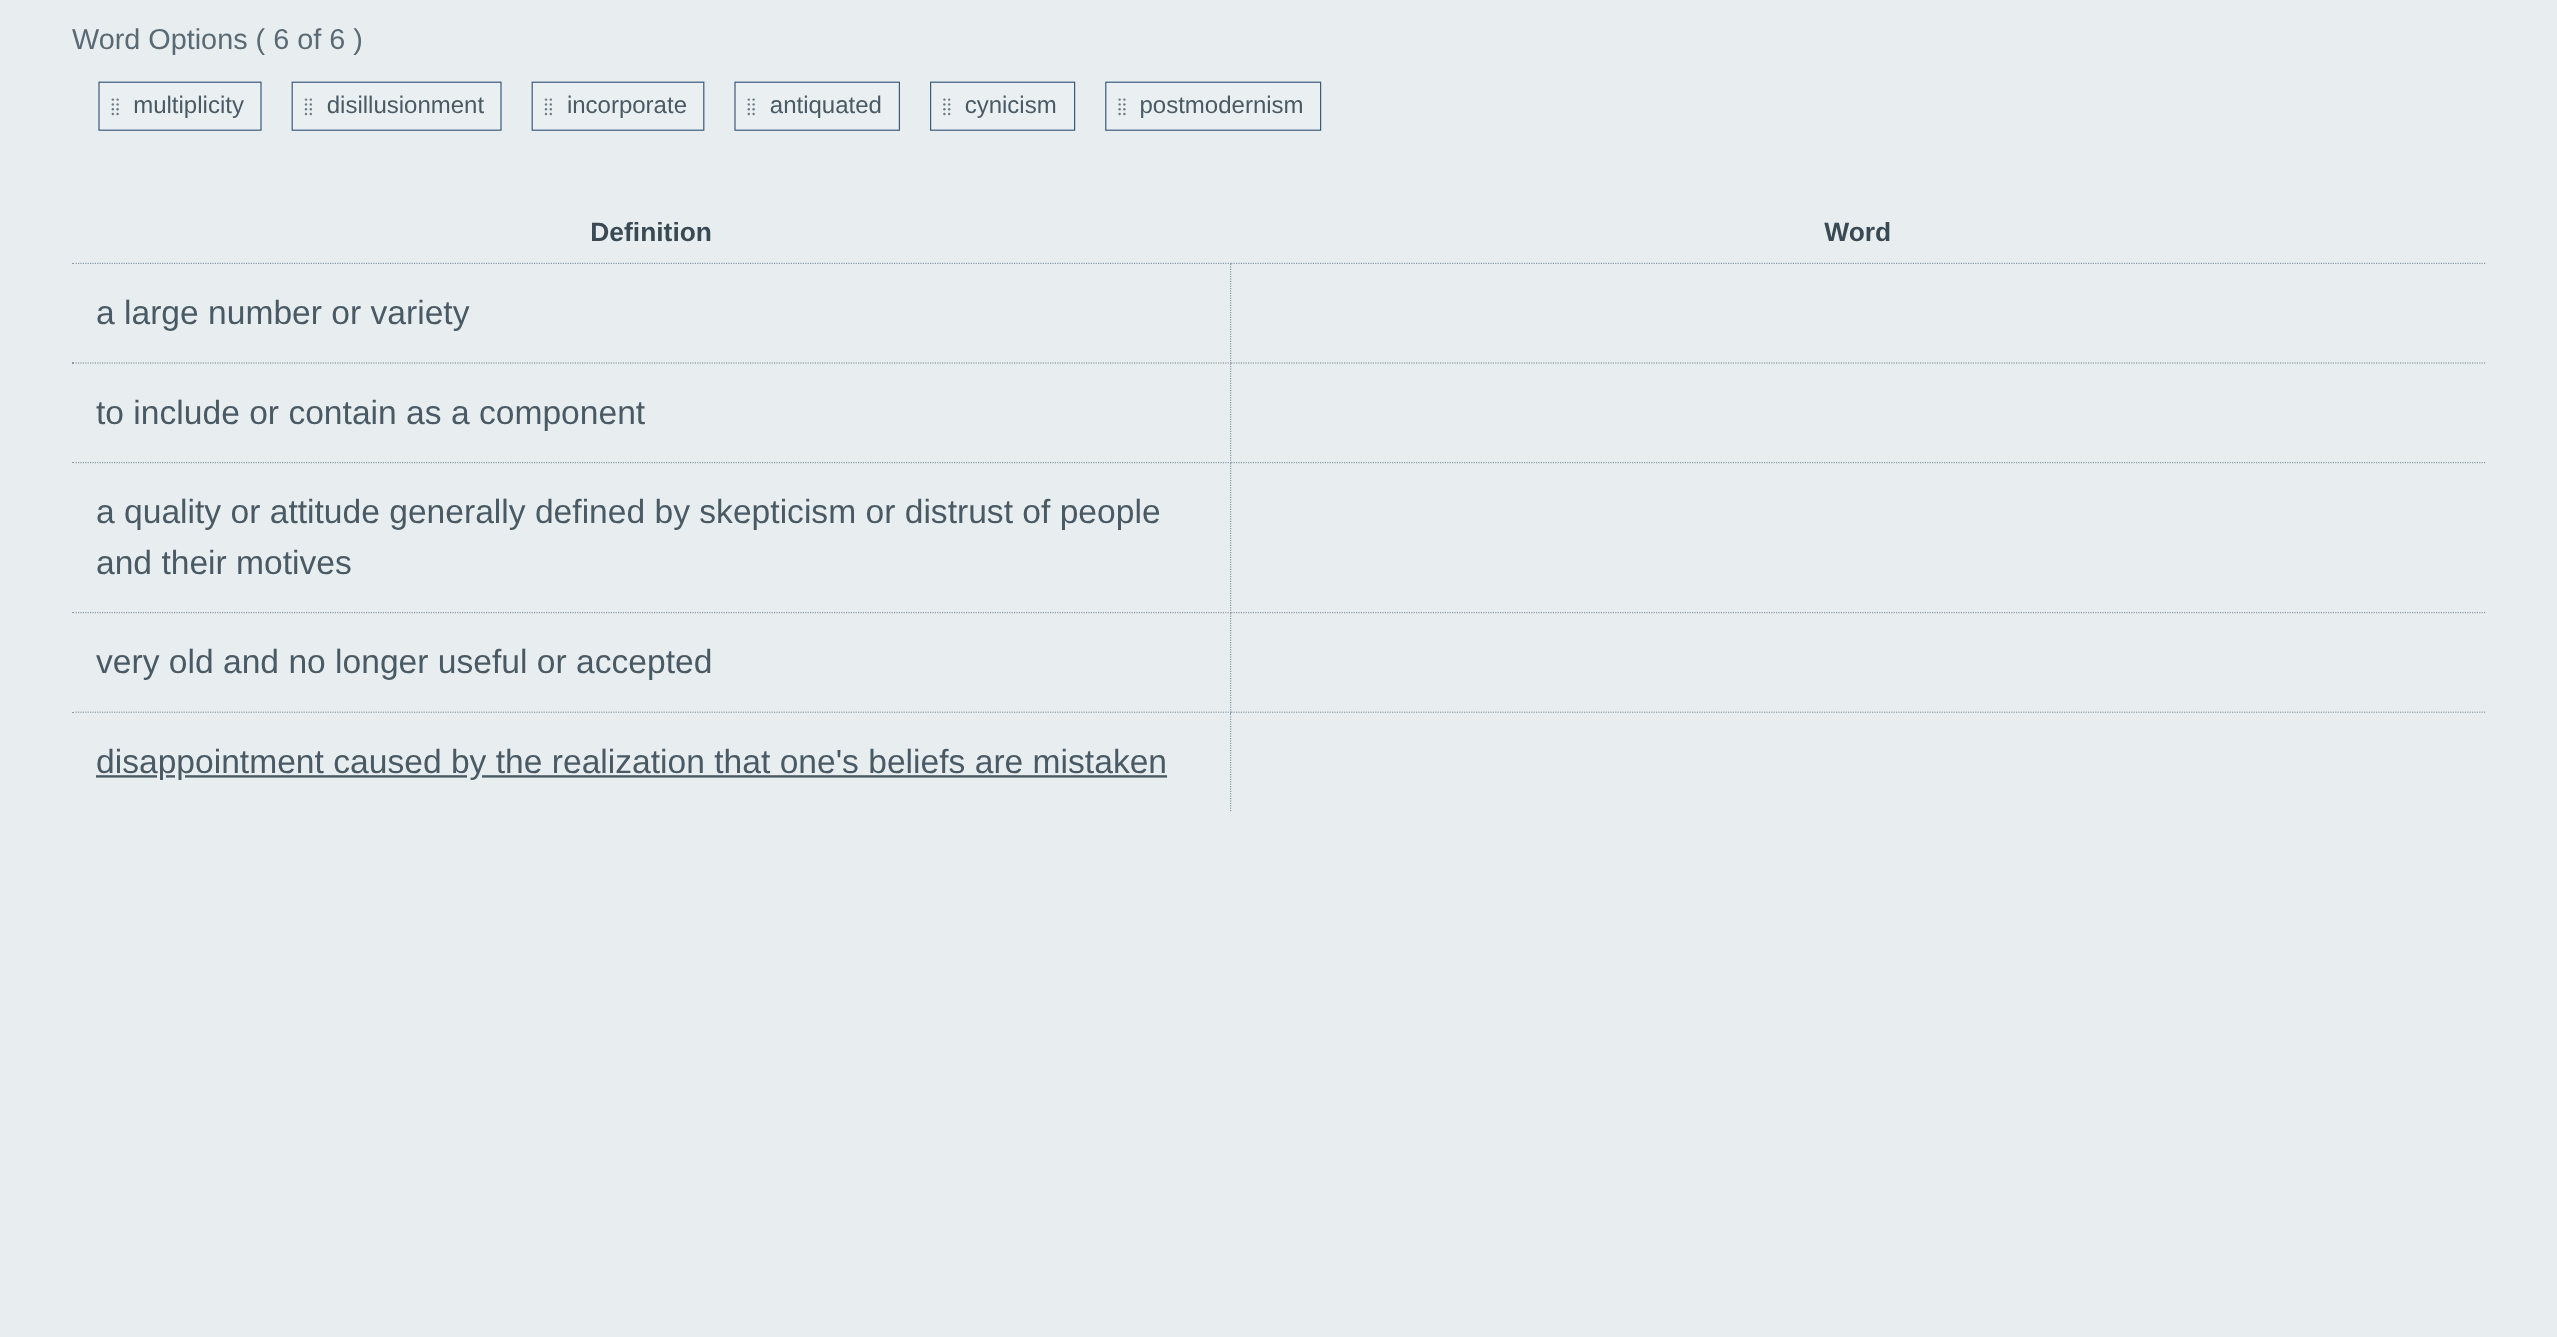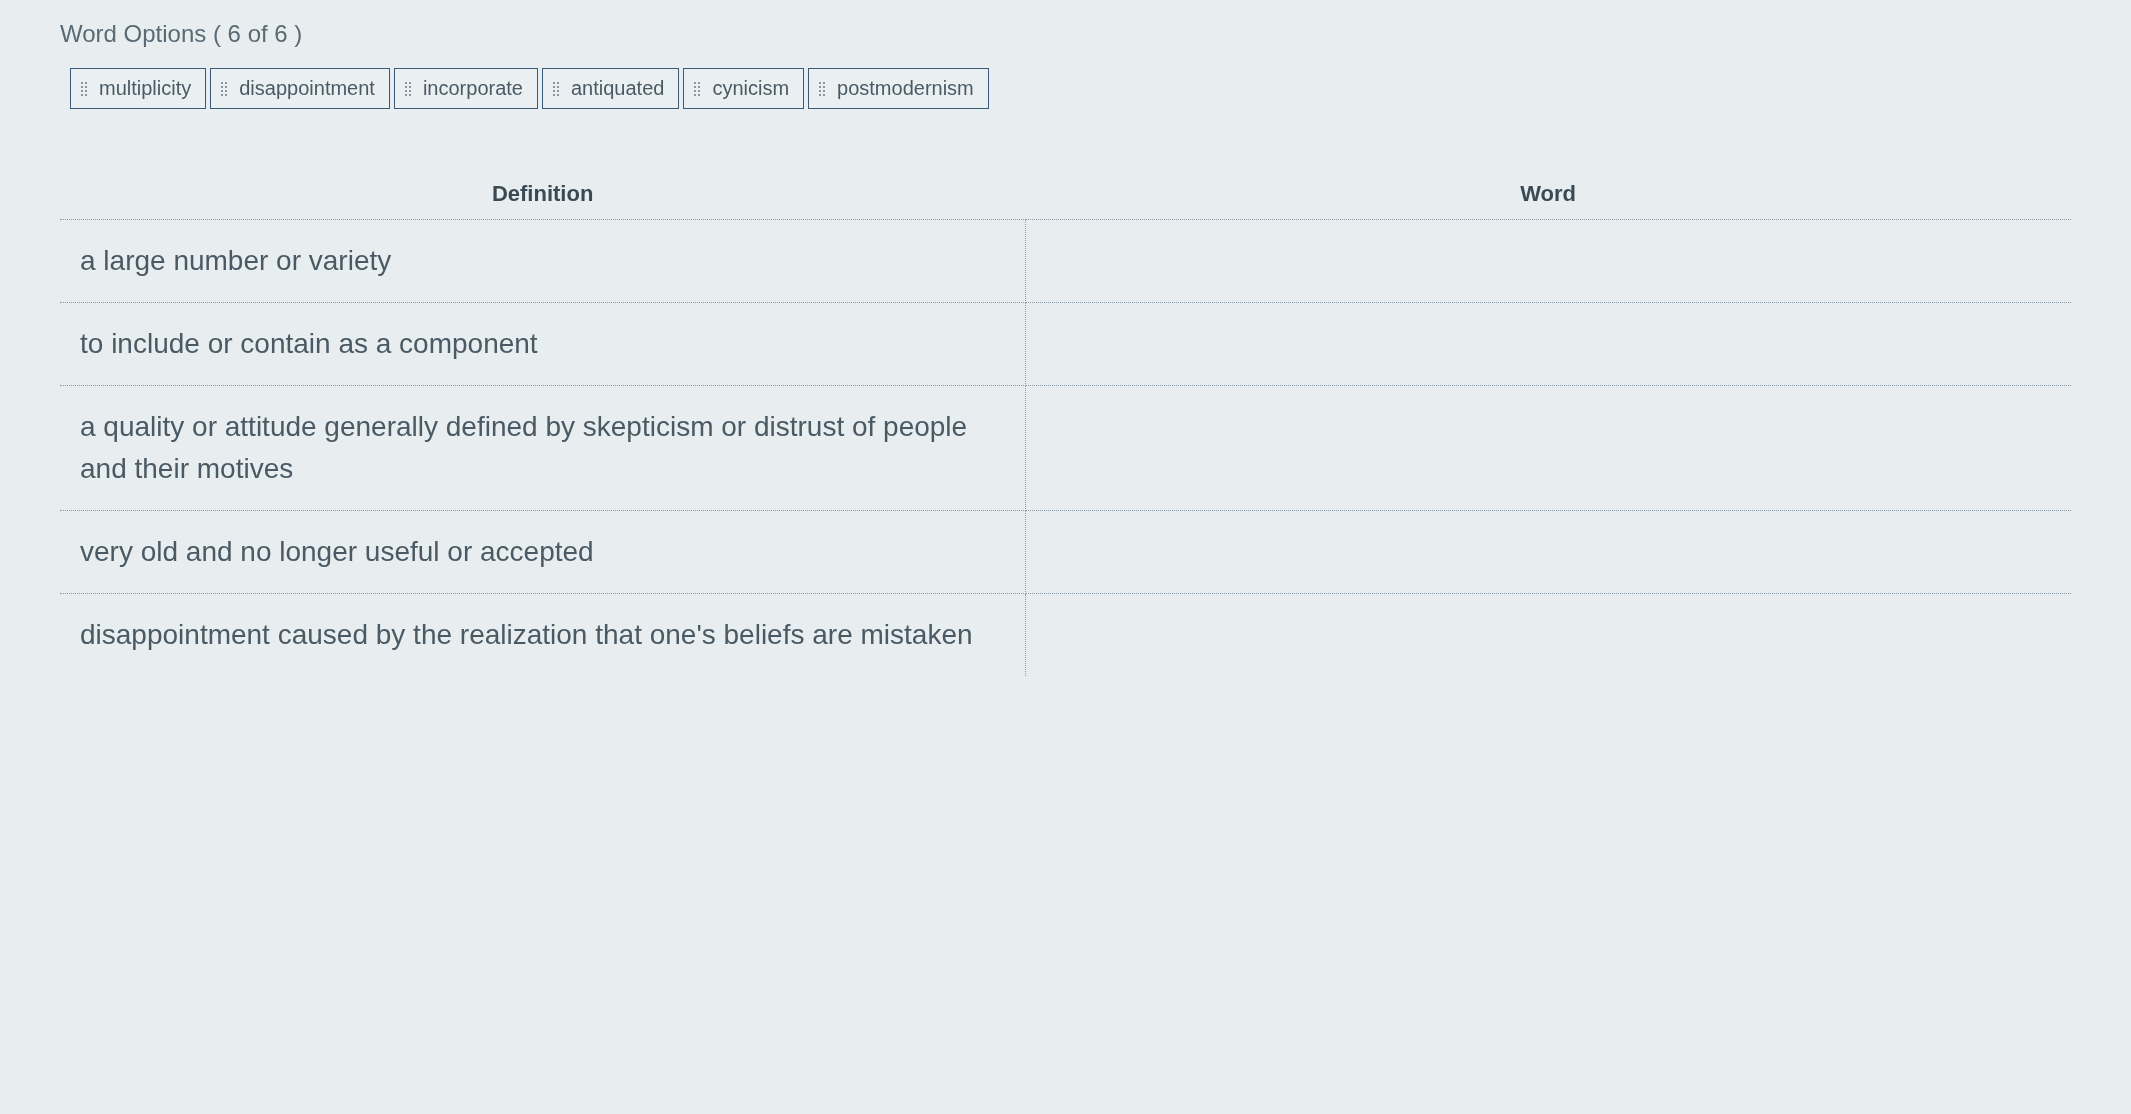--- a/index.html
+++ b/index.html
@@ -13,24 +13,24 @@
       padding: 20px 60px;
       color: #4a5a65;
     }
     .title {
       font-size: 24px;
       color: #5a6a75;
       margin-bottom: 20px;
     }
     .word-options {
       display: flex;
-      gap: 4px;
+      gap: 25px;
       flex-wrap: wrap;
       margin-bottom: 60px;
-      margin-left: 10px;
+      margin-left: 22px;
     }
     .word-chip {
       display: inline-flex;
       align-items: center;
       border: 1.5px solid #3a5a7a;
       background: #eaf0f2;
       padding: 8px 14px 8px 8px;
       cursor: grab;
       user-select: none;
     }
@@ -79,20 +79,21 @@
     }
     .match-table td.definition-cell {
       border-right: 1px dotted #8a9aa5;
       line-height: 1.5;
     }
     .match-table td.word-cell {
       min-height: 60px;
     }
     .match-table tr:last-child td {
       border-bottom: none;
+      text-decoration: underline;
     }
   </style>
 </head>
 <body>
 
 <div class="title">Word Options ( 6 of 6 )</div>
 
 <div class="word-options">
   <div class="word-chip">
     <span class="drag-handle">
@@ -127,21 +128,21 @@
         </span>
       <span class="dot-row">
           <span class="dot"></span>
           <span class="dot"></span>
         </span>
       <span class="dot-row">
           <span class="dot"></span>
           <span class="dot"></span>
         </span>
     </span>
-    <span class="word-chip-label">disappointment</span>
+    <span class="word-chip-label">disillusionment</span>
   </div>
   <div class="word-chip">
     <span class="drag-handle">
       <span class="dot-row">
           <span class="dot"></span>
           <span class="dot"></span>
         </span>
       <span class="dot-row">
           <span class="dot"></span>
           <span class="dot"></span>

